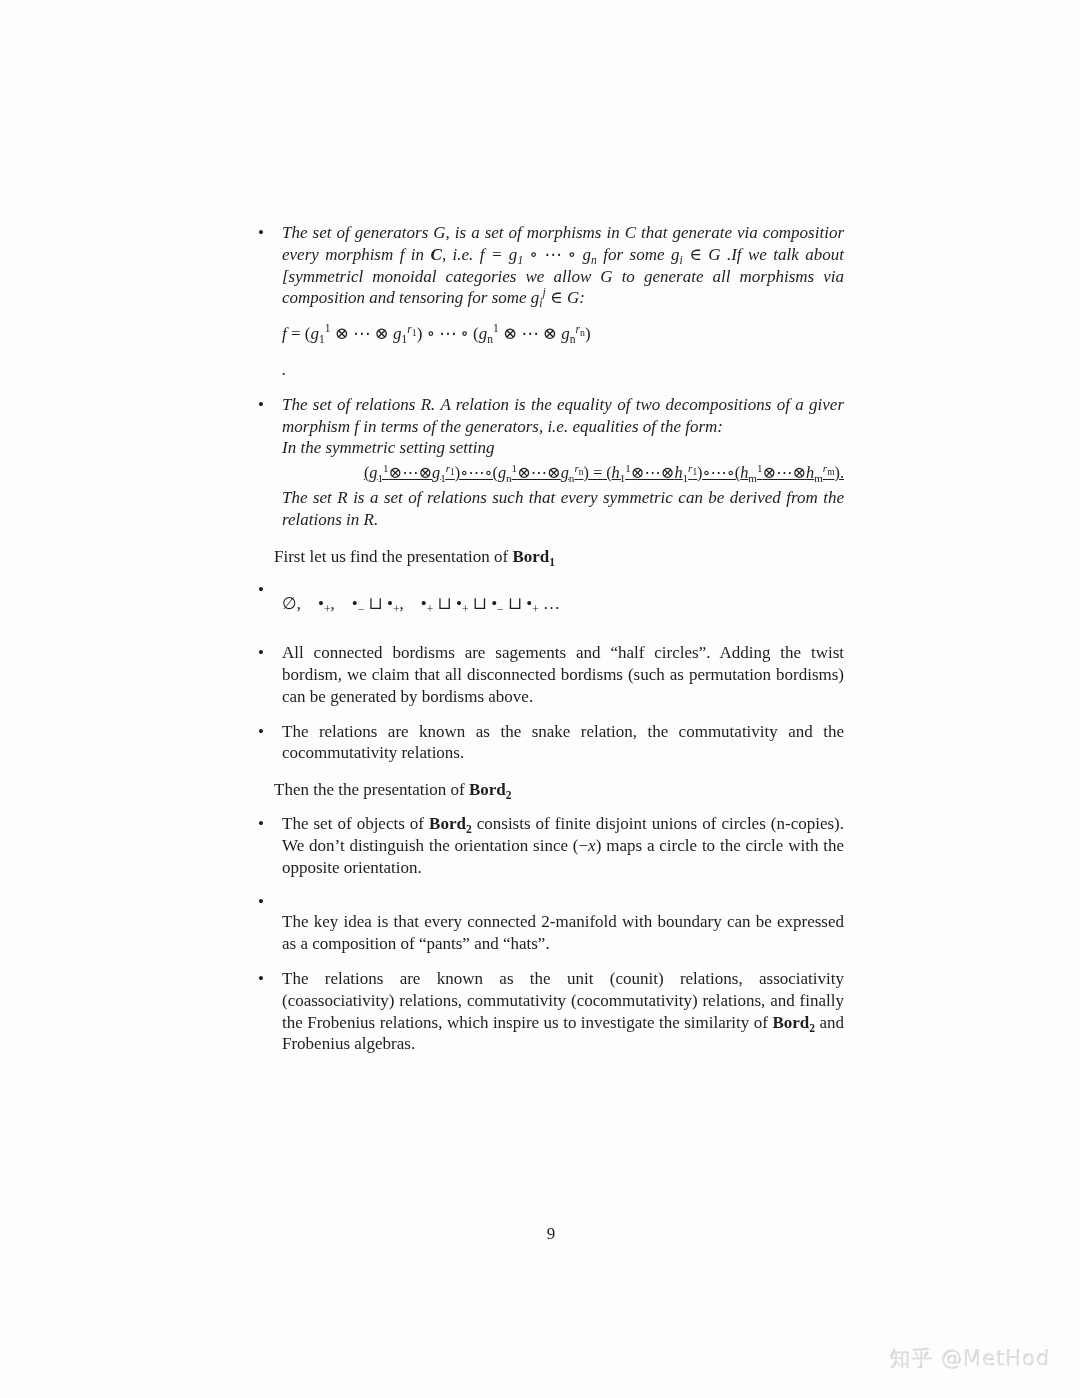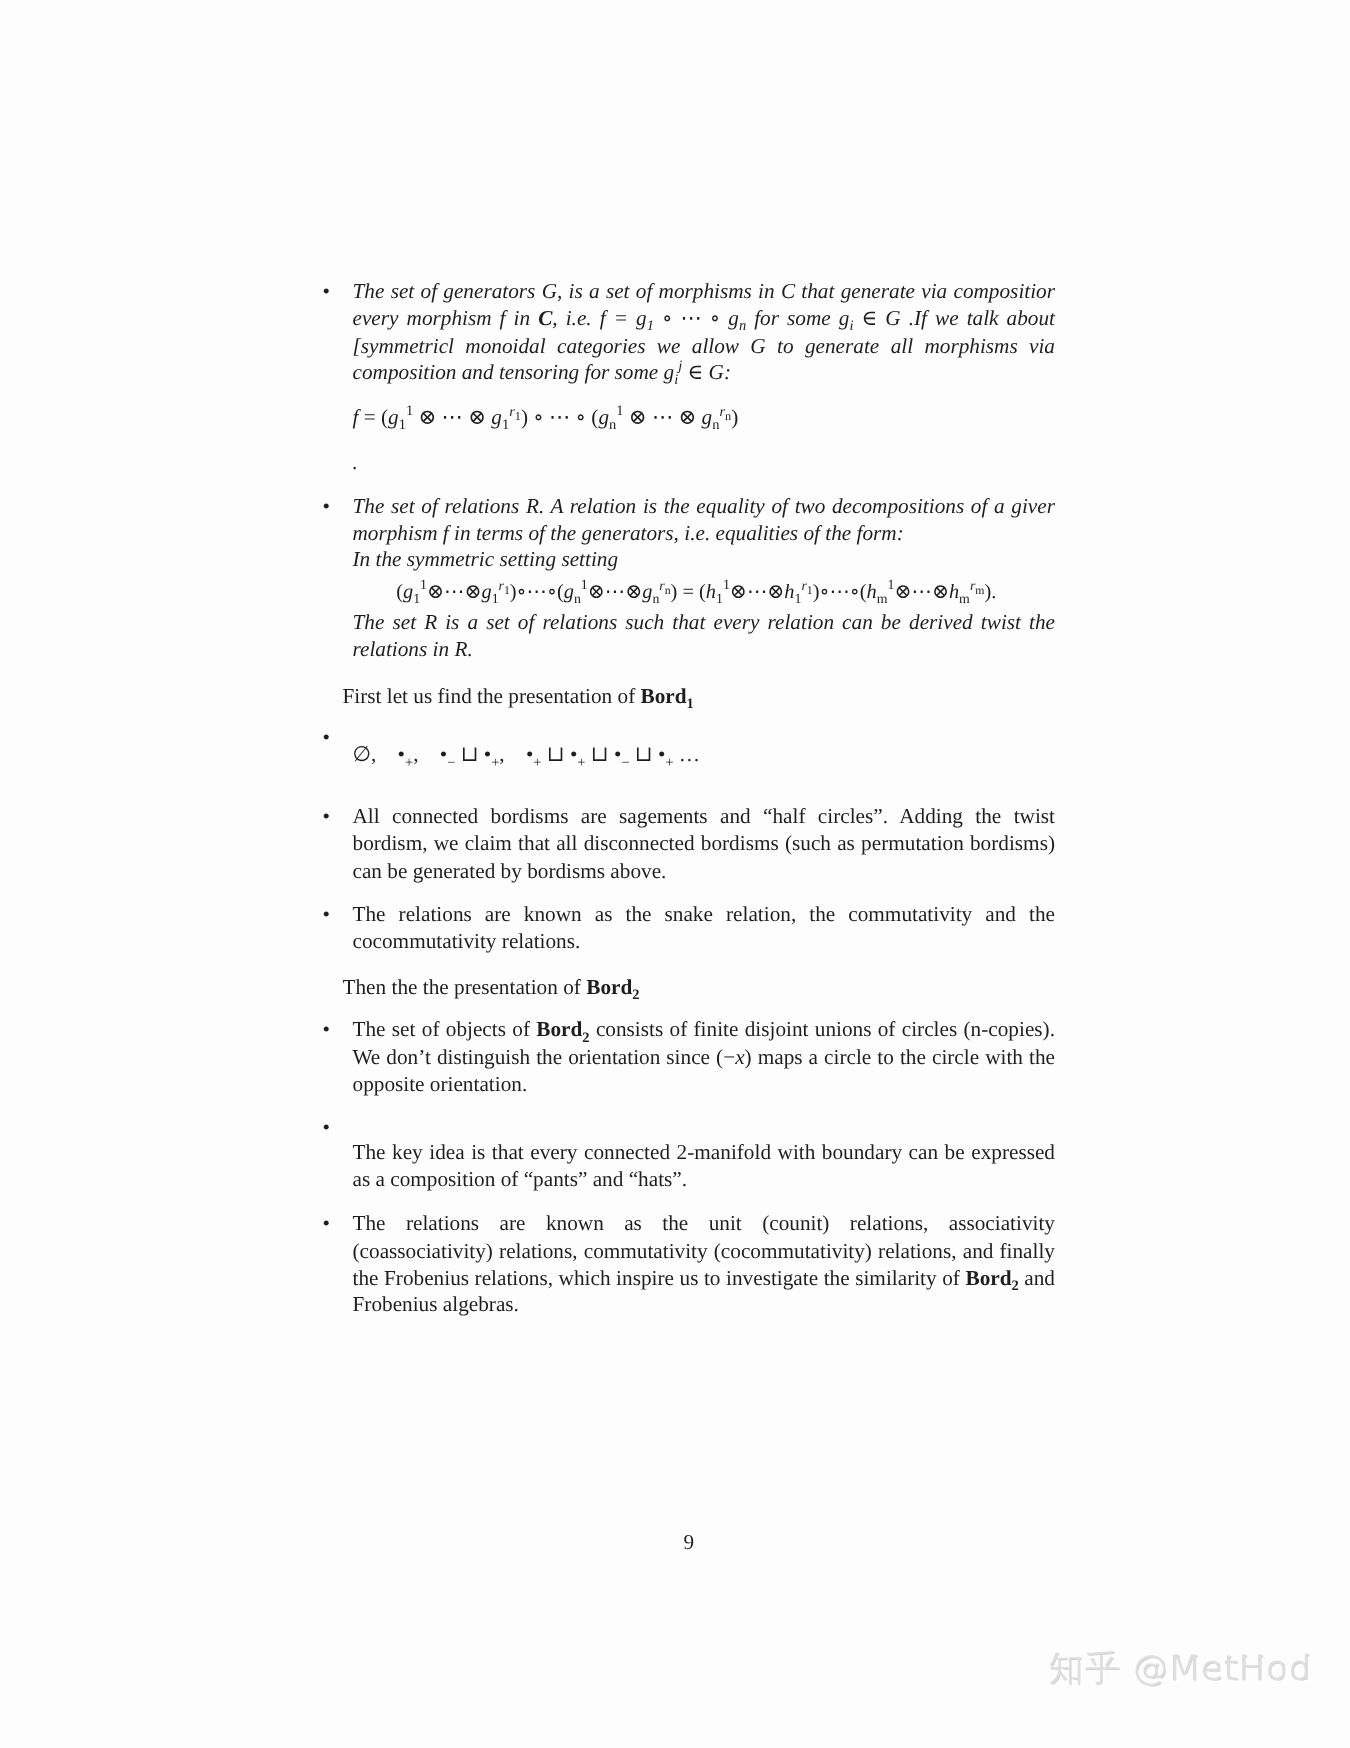--- a/index.html
+++ b/index.html
@@ -18,37 +18,38 @@
   }
   .item { display:flex; margin-bottom:13px; }
   .marker { flex:0 0 24px; width:24px; font-style:normal; }
   .item-body { flex:1; min-width:0; }
   .italic { font-style:italic; }
   .equation {
     text-align:left; font-style:normal;
     margin:14px 0 14px;
   }
   .eq-long {
-    font-style:normal; text-align:center;
+    font-style:normal; text-align:right;
     font-size:16.3px; margin:3px 0 3px -12px;
     white-space:nowrap;
+    text-decoration:underline;
   }
   .dot-line { margin:8px 0 0; }
   .section-para { margin:15px 16px 12px; }
   .sub-para { margin-top:20px; }
   sub, sup { line-height:0; font-size:68%; }
   sup sub, sub sub { font-size:85%; }
   .page-number {
     position:absolute; top:1224px; left:258px; width:586px;
     text-align:center; font-size:17px;
   }
   .watermark {
-    position:absolute; right:30px; bottom:44px;
+    position:absolute; right:30px; bottom:26px;
     font-family:"DejaVu Sans","Liberation Sans",sans-serif;
-    font-size:28px; letter-spacing:1px;
+    font-size:21px; letter-spacing:1px;
     color:#dedede;
     text-shadow:2px 2px 0 #ffffff, 1px 1px 0 #cfcfcf;
     user-select:none;
   }
 </style>
 </head>
 <body>
 
 <div class="content">
 
@@ -60,21 +61,21 @@
       <div class="dot-line">.</div>
     </div>
   </div>
 
   <div class="item">
     <span class="marker">•</span>
     <div class="item-body italic">
       <div>The set of relations R. A relation is the equality of two decompositions of a giver morphism f in terms of the generators, i.e. equalities of the form:</div>
       <div>In the symmetric setting setting</div>
       <div class="eq-long">(<i>g</i><sub>1</sub><sup>1</sup>⊗⋯⊗<i>g</i><sub>1</sub><sup><i>r</i><sub>1</sub></sup>)∘⋯∘(<i>g</i><sub>n</sub><sup>1</sup>⊗⋯⊗<i>g</i><sub>n</sub><sup><i>r</i><sub>n</sub></sup>) = (<i>h</i><sub>1</sub><sup>1</sup>⊗⋯⊗<i>h</i><sub>1</sub><sup><i>r</i><sub>1</sub></sup>)∘⋯∘(<i>h</i><sub>m</sub><sup>1</sup>⊗⋯⊗<i>h</i><sub>m</sub><sup><i>r</i><sub>m</sub></sup>).</div>
-      <div>The set R is a set of relations such that every relation can be derived twist the relations in R.</div>
+      <div>The set R is a set of relations such that every symmetric can be derived from the relations in R.</div>
     </div>
   </div>
 
   <div class="section-para">First let us find the presentation of <b>Bord<sub>1</sub></b></div>
 
   <div class="item">
     <span class="marker">•</span>
     <div class="item-body">
       <div class="equation">∅, &nbsp;&nbsp; •<sub>+</sub>, &nbsp;&nbsp; •<sub>−</sub> ⊔ •<sub>+</sub>, &nbsp;&nbsp; •<sub>+</sub> ⊔ •<sub>+</sub> ⊔ •<sub>−</sub> ⊔ •<sub>+</sub> …</div>
     </div>

